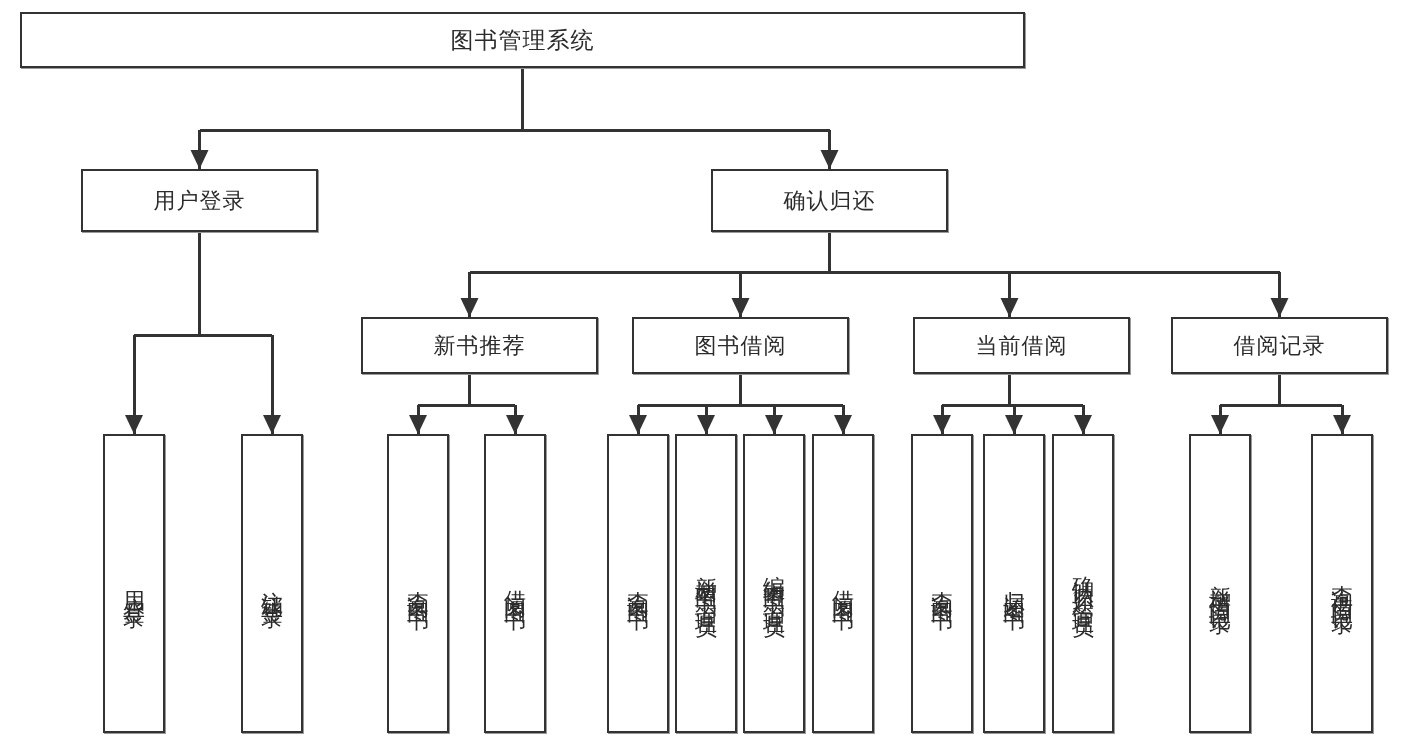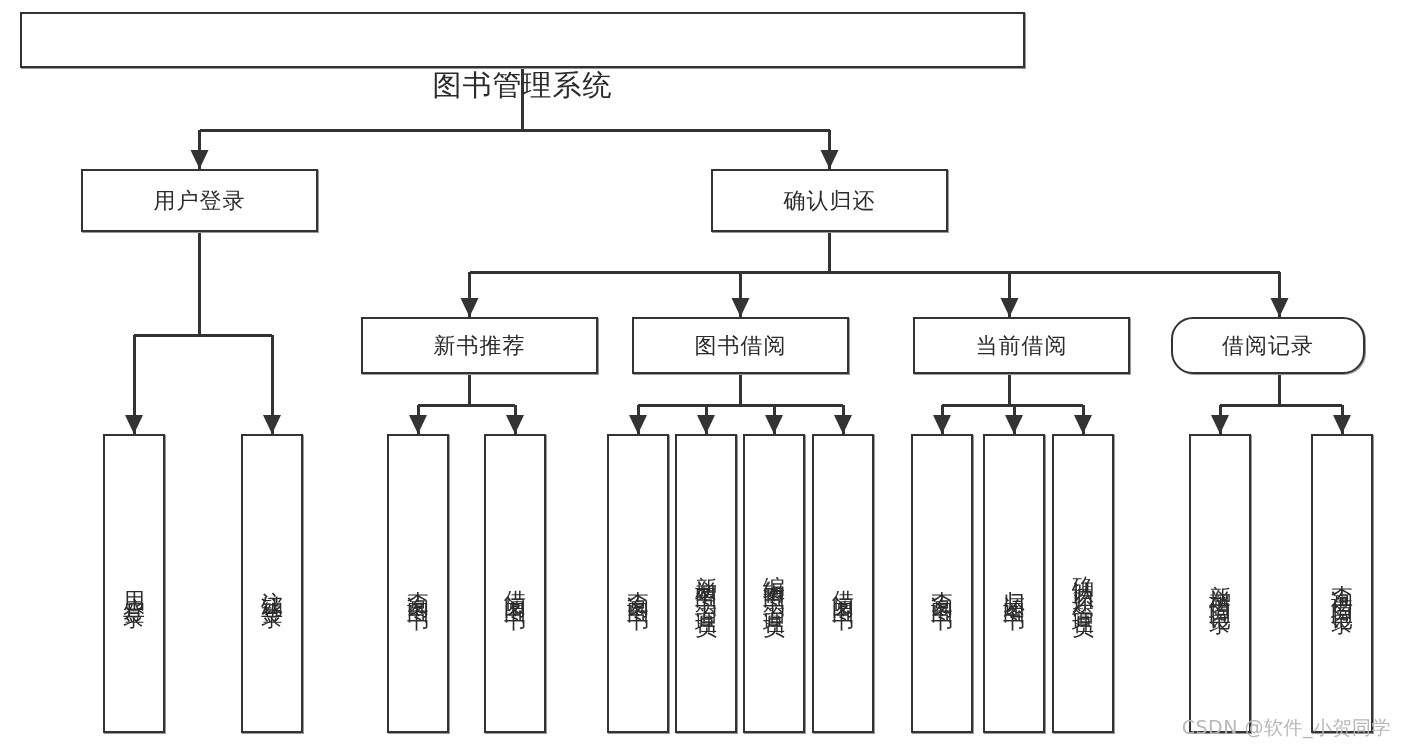--- a/index.html
+++ b/index.html
@@ -52,22 +52,21 @@
     font-size: 22px;
     color: #2b2b2b;
     writing-mode: vertical-rl;
     text-orientation: upright;
     letter-spacing: 6px;
     line-height: 1;
     padding-top: 2px;
     box-sizing: border-box;
   }
   .node-root .node-label-h {
-    font-size: 29px;
-    margin-top: 46px;
+    font-size: 23px;
   }
   #watermark {
     position: absolute;
     right: 14px;
     bottom: 6px;
     font-size: 19px;
     color: #b8b8b8;
     letter-spacing: 0.5px;
     white-space: nowrap;
     pointer-events: none;
@@ -152,21 +151,21 @@
     </div>
 
     <div class="node-box" style="left: 632px; top: 317px; width: 217px; height: 57px;">
       <div class="node-label-h">图书借阅</div>
     </div>
 
     <div class="node-box" style="left: 901px; top: 317px; width: 217px; height: 57px; margin-left: 12px;">
       <div class="node-label-h">当前借阅</div>
     </div>
 
-    <div class="node-box" style="left: 1171px; top: 317px; width: 194px; height: 57px; border-radius: 22px;">
+    <div class="node-box" style="left: 1171px; top: 317px; width: 217px; height: 57px;">
       <div class="node-label-h">借阅记录</div>
     </div>
 
     <div class="node-box" style="left: 103px; top: 434px; width: 62px; height: 299px;">
       <div class="node-label-v">用户登录</div>
     </div>
 
     <div class="node-box" style="left: 241px; top: 434px; width: 62px; height: 299px;">
       <div class="node-label-v">注销登录</div>
     </div>
@@ -210,15 +209,14 @@
     <div class="node-box" style="left: 1189px; top: 434px; width: 62px; height: 299px;">
       <div class="node-label-v">新增借阅记录</div>
     </div>
 
     <div class="node-box" style="left: 1311px; top: 434px; width: 62px; height: 299px;">
       <div class="node-label-v">查询借阅记录</div>
     </div>
 
   </div>
 
-  <div id="watermark">CSDN @软件_小贺同学</div>
 
 </div>
 
 </body></html>

